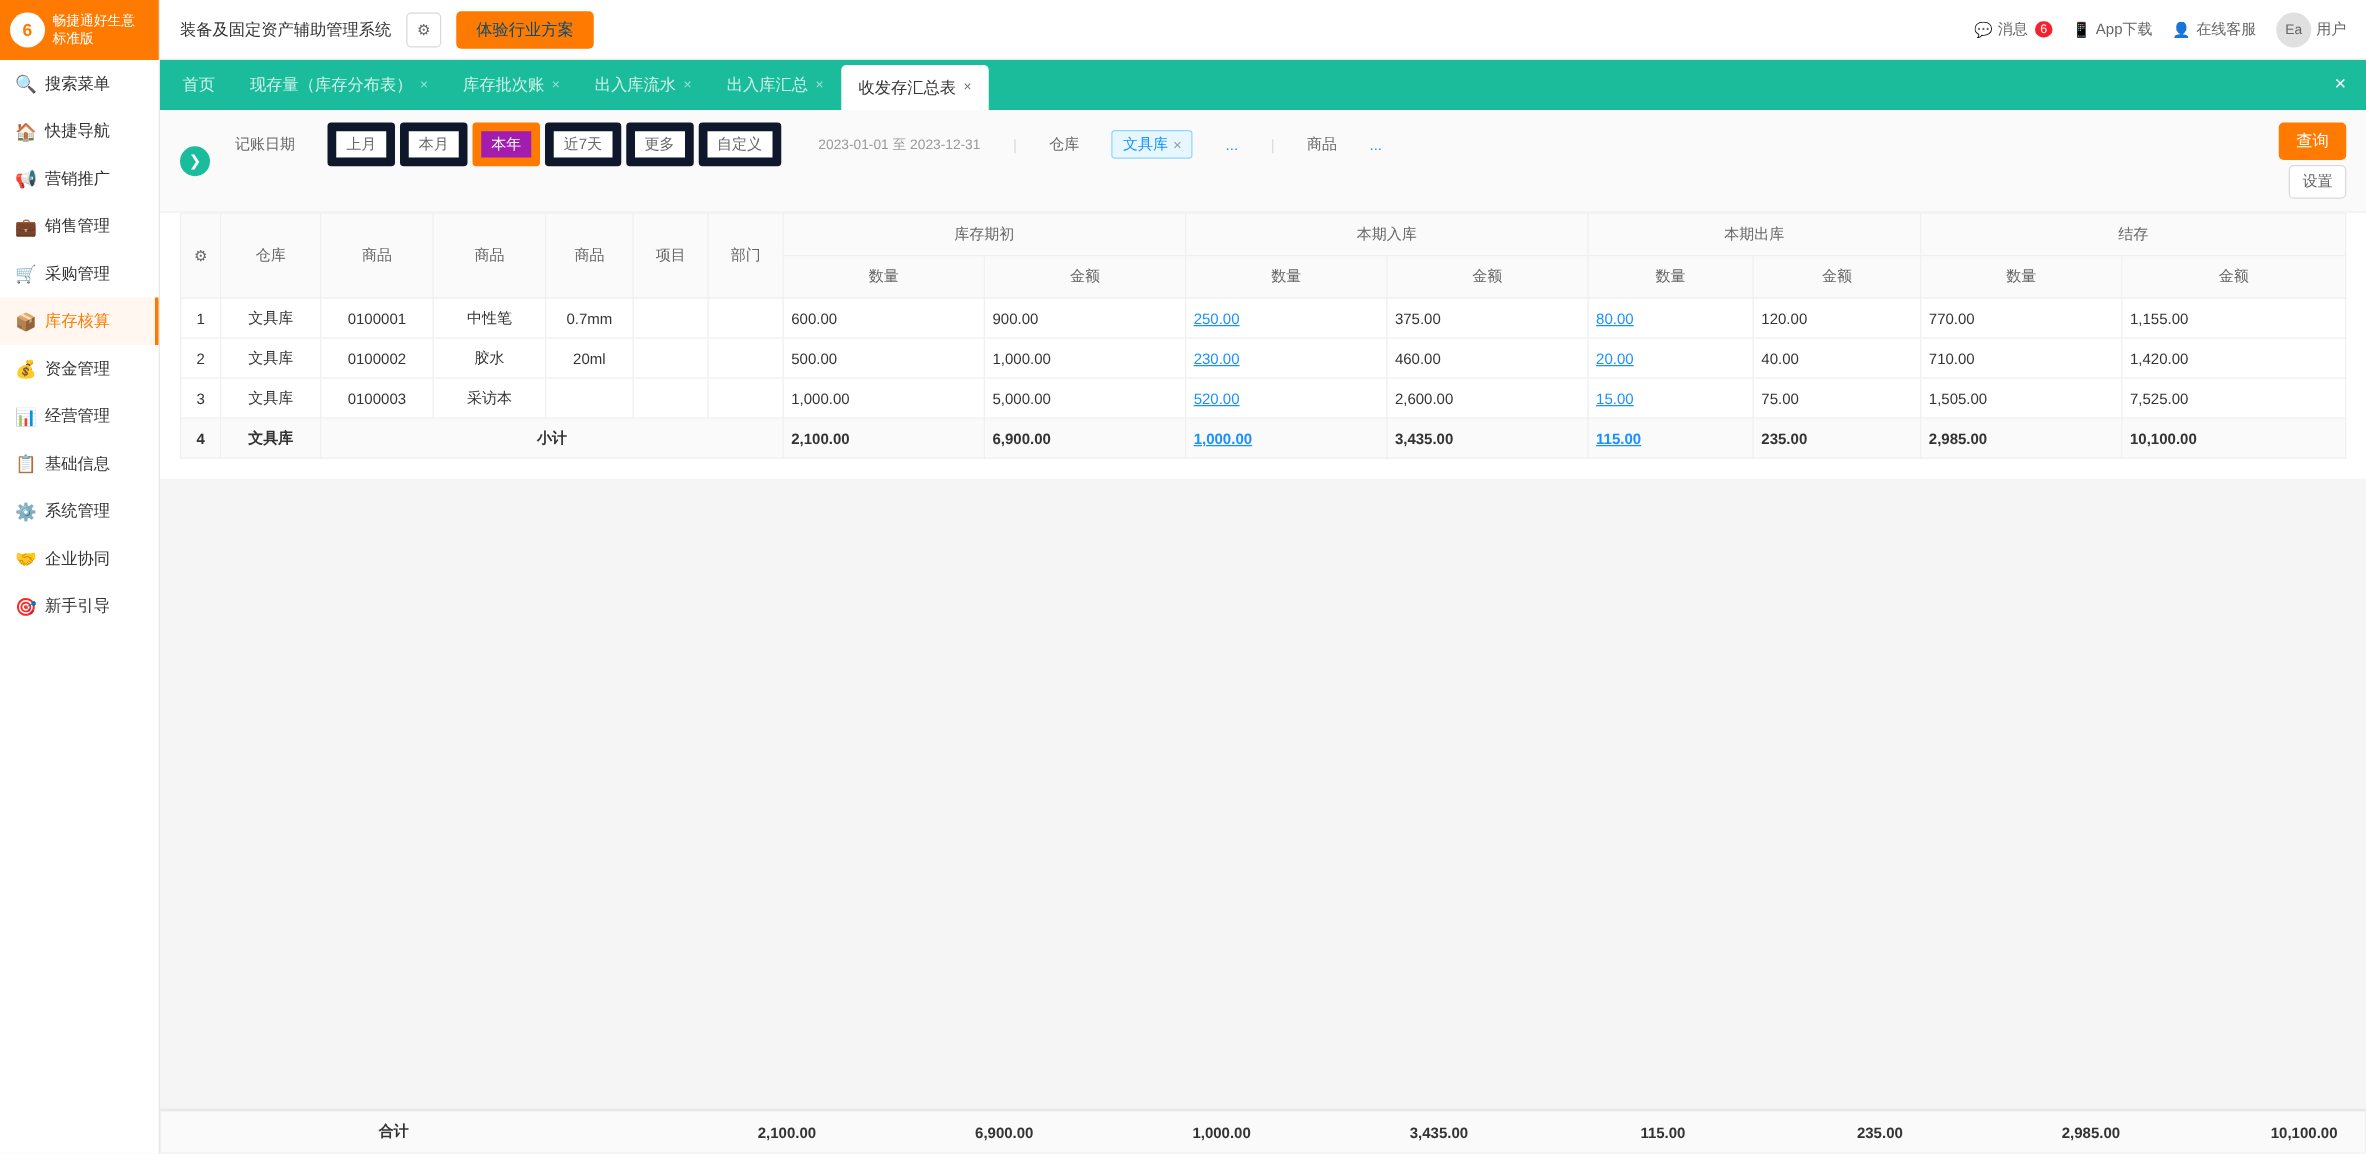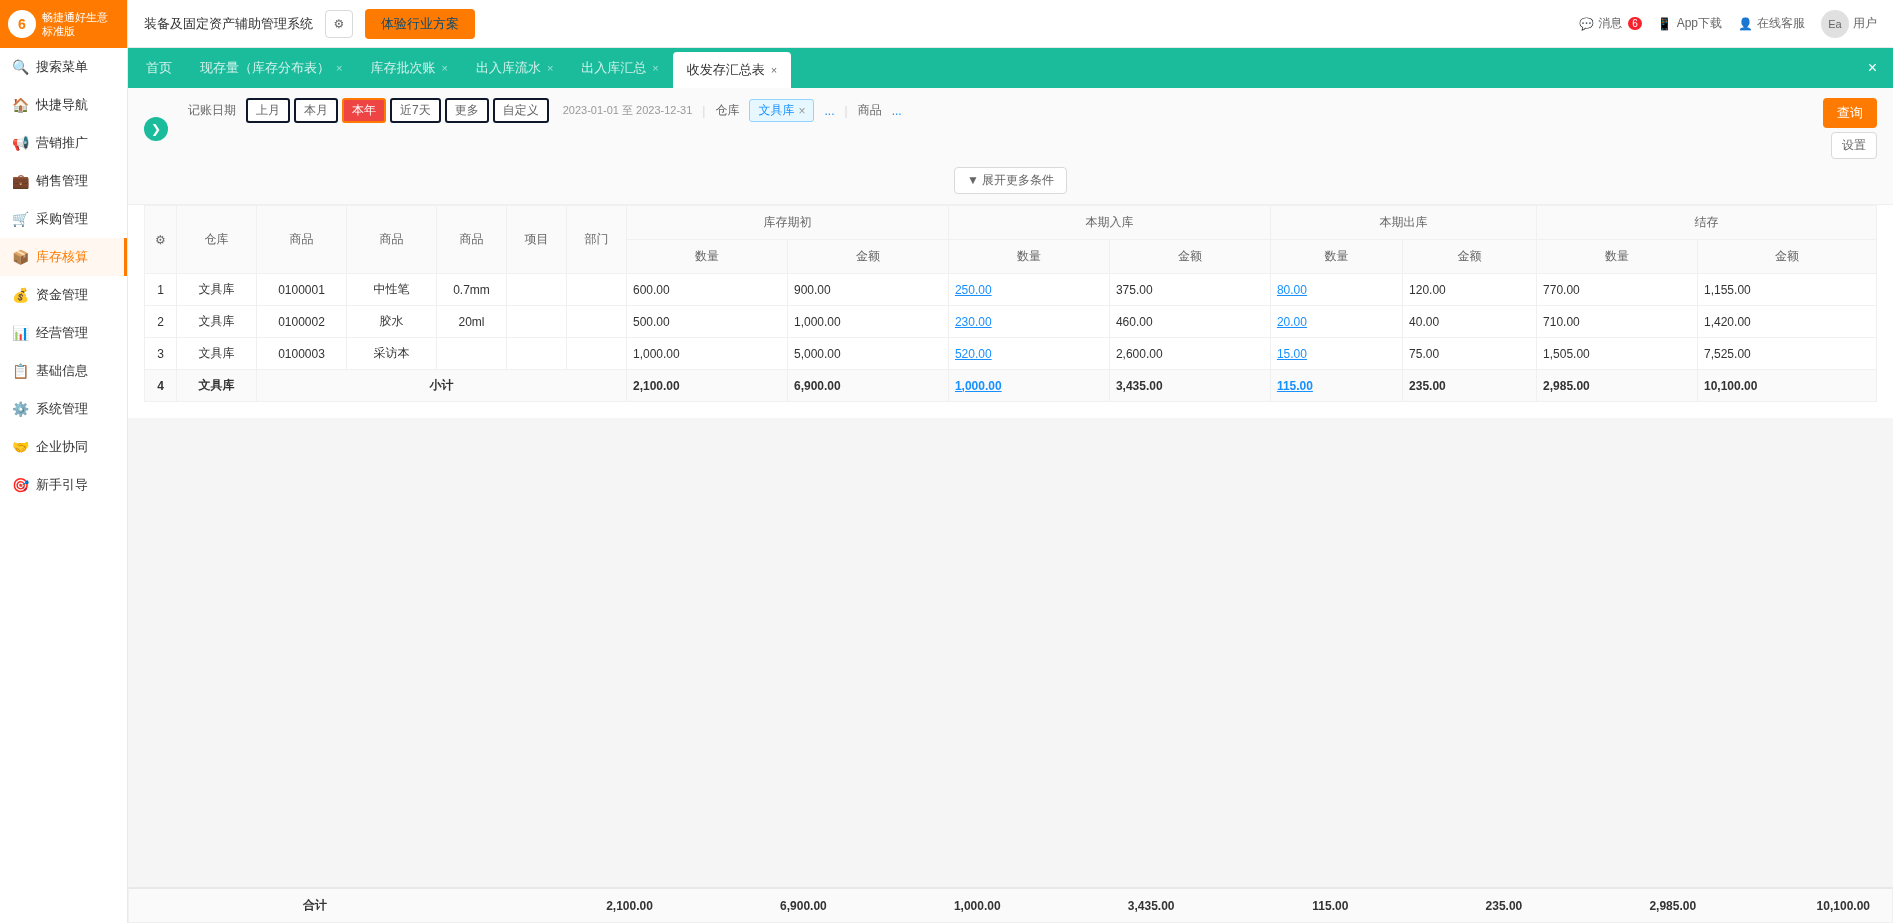--- a/index.html
+++ b/index.html
@@ -43,22 +43,22 @@
     .page-header { padding: 12px 16px 8px; border-bottom: 1px solid #f0f0f0; display: flex; align-items: center; justify-content: space-between; }
     .page-title { font-size: 14px; font-weight: bold; color: #333; }
     .header-actions { display: flex; gap: 8px; align-items: center; }
     .header-btn { border: 1px solid #d9d9d9; border-radius: 4px; padding: 4px 10px; cursor: pointer; color: #666; font-size: 12px; background: #fff; display: flex; align-items: center; gap: 4px; }
 
     
     .filter-area { padding: 10px 16px; border-bottom: 1px solid #f0f0f0; background: #fafafa; }
     .filter-row { display: flex; align-items: center; gap: 12px; }
     .filter-label { color: #666; font-size: 12px; white-space: nowrap; }
     .date-btns { display: flex; gap: 4px; }
-    .date-btn { padding: 2px 8px; border: 2px solid #0f172a; border-radius: 3px; cursor: pointer; font-size: 12px; color: #666; background: #fff; }
-    .date-btn.active { background: #ef4444; color: #fff; border-color: #ff7a00; }
+    .date-btn { padding: 2px 8px; border: 7px solid #0f172a; border-radius: 3px; cursor: pointer; font-size: 12px; color: #666; background: #fff; }
+    .date-btn.active { background: #a21caf; color: #fff; border-color: #ff7a00; }
     .date-range { font-size: 11px; color: #999; margin-left: 4px; }
     .warehouse-tag { background: #e6f7ff; border: 1px solid #91d5ff; border-radius: 3px; padding: 2px 8px; display: flex; align-items: center; gap: 4px; font-size: 12px; color: #1890ff; }
     .tag-close { cursor: pointer; color: #999; }
     .filter-more { color: #1890ff; font-size: 12px; cursor: pointer; }
     .expand-btn { border: 1px solid #d9d9d9; border-radius: 4px; padding: 4px 12px; cursor: pointer; font-size: 12px; color: #666; background: #fff; display: flex; align-items: center; gap: 4px; margin: 8px auto 0; width: fit-content; }
 
     
     .table-container { padding: 0 16px 16px; }
     .data-table { width: 100%; border-collapse: collapse; font-size: 12px; }
     .data-table th { background: #fafafa; border: 1px solid #f0f0f0; padding: 8px 6px; text-align: center; color: #666; font-weight: normal; white-space: nowrap; }
@@ -209,21 +209,21 @@
 
   <div class="page-content">
     <div class="page-inner">
 
 
       <div class="filter-area">
         <div class="filter-row">
           <div class="collapse-btn">❯</div>
           <div class="filter-main">
             <div class="filter-fields">
-              <div style="display:flex;align-items:center;gap:10px;flex-wrap:wrap;">
+              <div style="display:flex;align-items:center;gap:26px;flex-wrap:wrap;">
                 <span class="filter-label">记账日期</span>
                 <div class="date-btns" id="date-btns">
                     <button class="date-btn">上月</button>
                     <button class="date-btn">本月</button>
                     <button class="date-btn active">本年</button>
                     <button class="date-btn">近7天</button>
                     <button class="date-btn">更多</button>
                     <button class="date-btn">自定义</button>
                   </div>
                 <span class="date-range">2023-01-01 至 2023-12-31</span>
@@ -237,23 +237,20 @@
                 <span style="color:#d9d9d9;">|</span>
                 <span class="filter-label">商品</span>
                 <span class="filter-more">...</span>
               </div>
             </div>
             <div class="filter-actions">
               <button class="query-btn">查询</button>
               <button class="settings-btn">设置</button>
             </div>
           </div>
-        </div>
-        <div style="text-align:center;margin-top:8px;">
-          <button class="expand-btn">▼ 展开更多条件</button>
         </div>
       </div>
 
       <div class="table-container">
         <table class="data-table">
           <thead>
             <tr>
               <th rowspan="2" class="col-settings">⚙</th>
               <th rowspan="2" class="col-warehouse">仓库</th>
               <th rowspan="2" class="col-code">商品</th>

